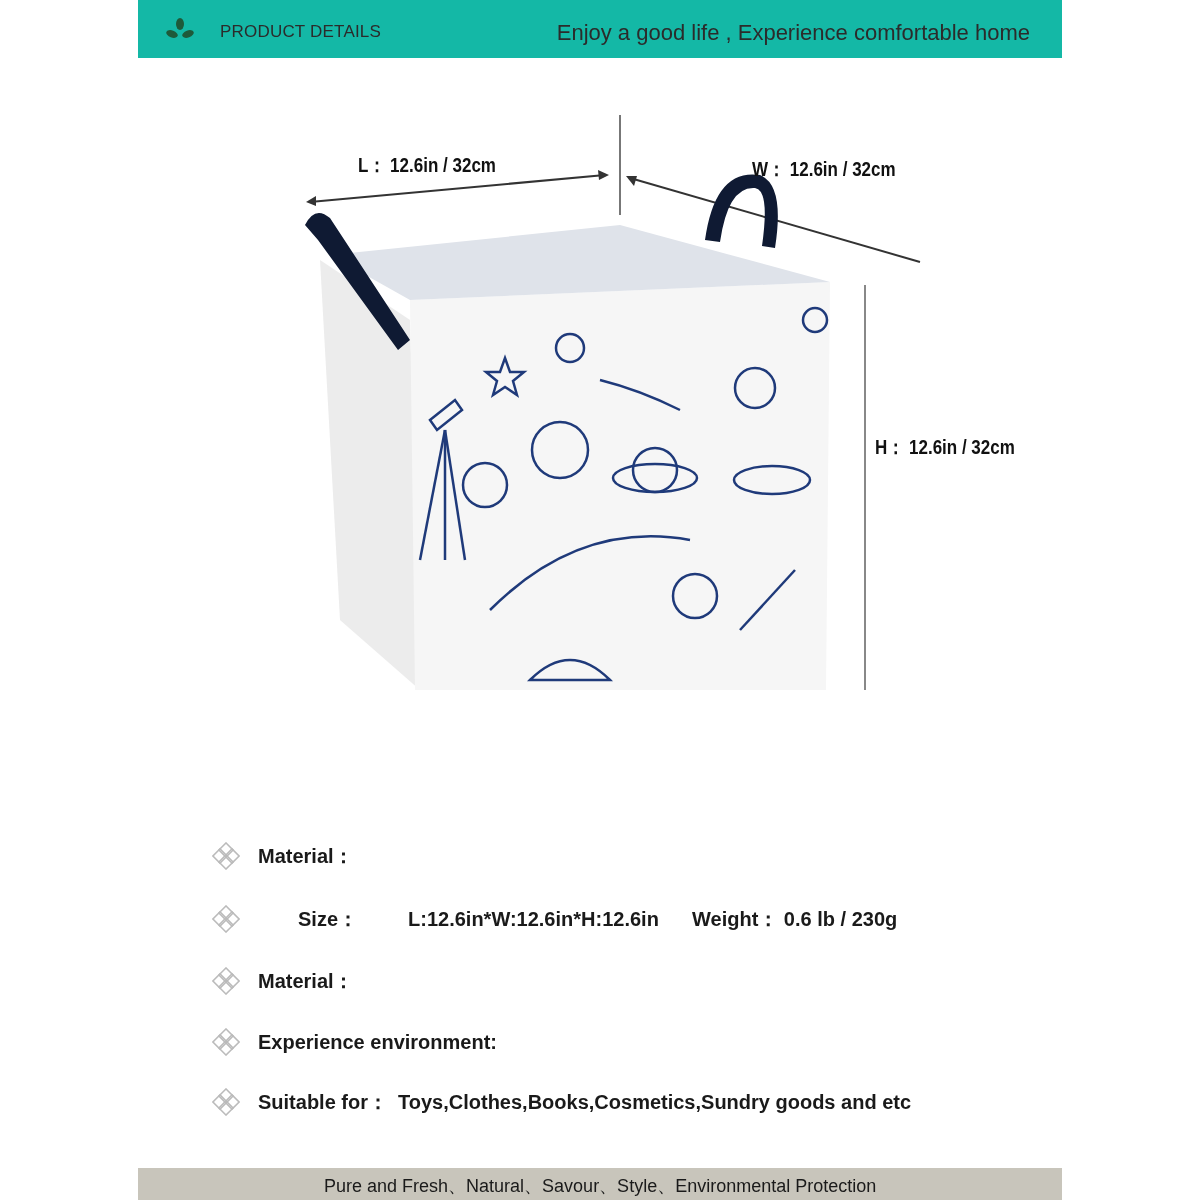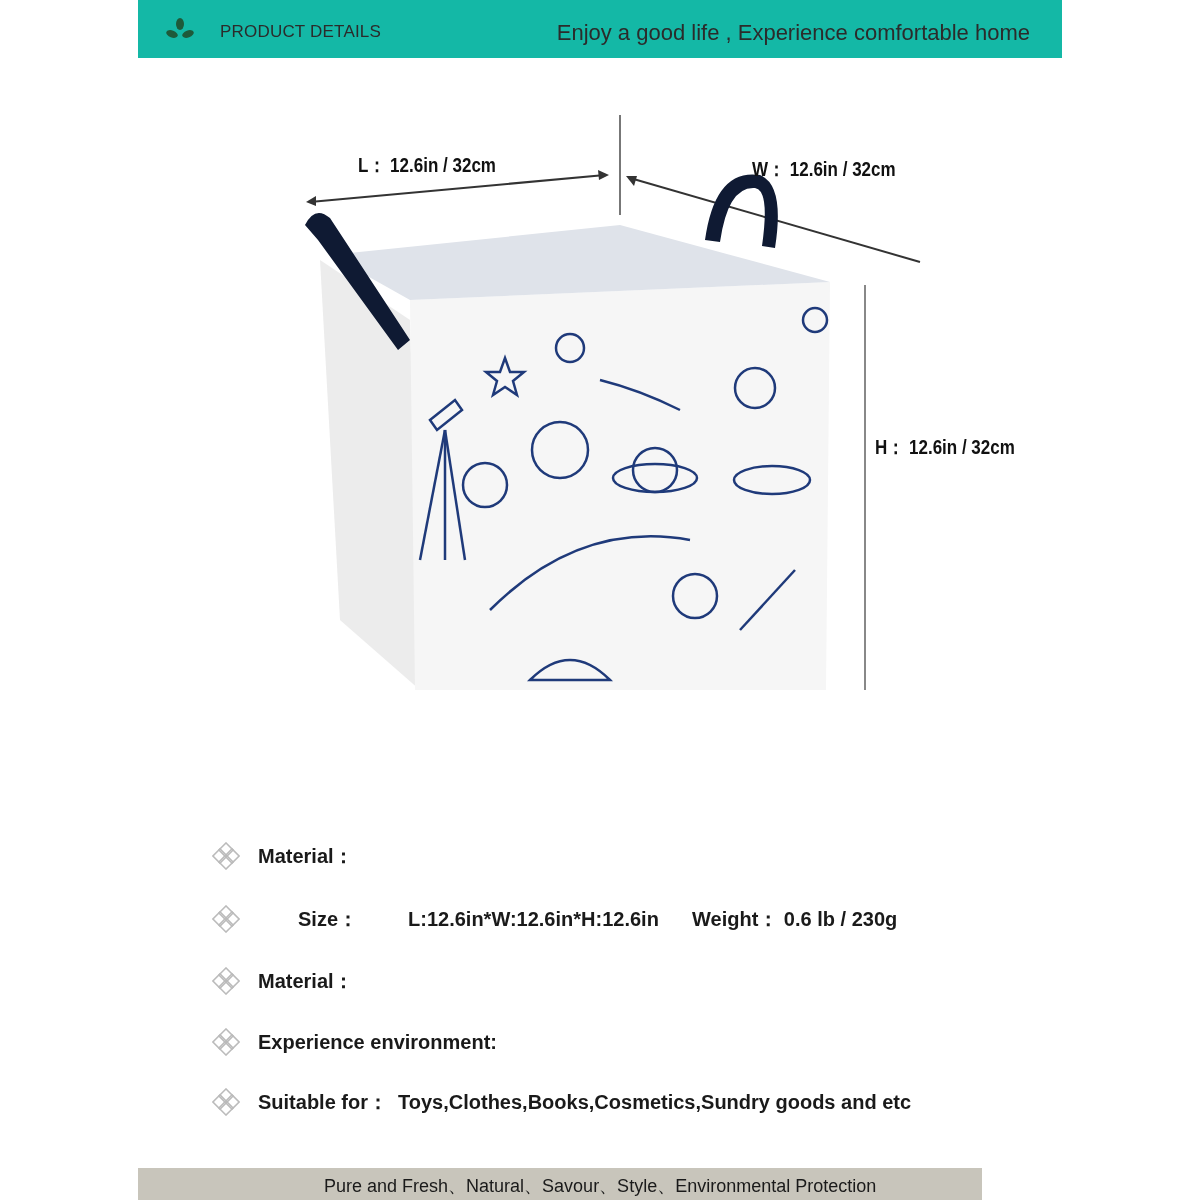--- a/index.html
+++ b/index.html
@@ -8,21 +8,21 @@
   .logo { position:absolute; left:28px; top:16px; width:28px; height:26px; }
   .h-title { position:absolute; left:82px; top:22px; font-size:17px; color:#2b2b2b; letter-spacing:0.2px; }
   .h-slogan { position:absolute; right:32px; top:20px; font-size:22px; color:#2b2b2b; }
   .dims { position:absolute; font-family:"Liberation Sans", sans-serif; font-weight:bold; font-size:20px; color:#111; transform:scaleX(0.85); transform-origin:left center; }
   .basket { position:absolute; left:290px; top:110px; width:650px; height:600px; }
   .specs { position:absolute; left:212px; top:838px; width:900px; }
   .spec-row { position:absolute; left:0; height:36px; display:flex; align-items:center; font-size:20px; font-weight:bold; color:#1a1a1a; white-space:nowrap; }
   .spec-icon { width:28px; height:28px; margin-right:18px; }
   .spec-label { margin-right:10px; }
   .spec-extra { position:absolute; left:480px; }
-  .footer { position:absolute; left:138px; top:1168px; width:844px; height:32px; background:#c8c5bb; }
+  .footer { position:absolute; left:138px; top:1168px; width:924px; height:32px; background:#c8c5bb; }
   .f-text { position:absolute; left:186px; top:6px; font-size:18px; color:#1a1a1a; }
 </style>
 </head>
 <body>
 
 <div class="header">
   <svg class="logo" viewBox="0 0 28 26">
     <ellipse cx="14" cy="8" rx="4" ry="6" fill="#1e5a3a"></ellipse>
     <ellipse cx="6" cy="18" rx="6" ry="3.5" fill="#1e5a3a" transform="rotate(20 6 18)"></ellipse>
     <ellipse cx="22" cy="18" rx="6" ry="3.5" fill="#1e5a3a" transform="rotate(-20 22 18)"></ellipse>

